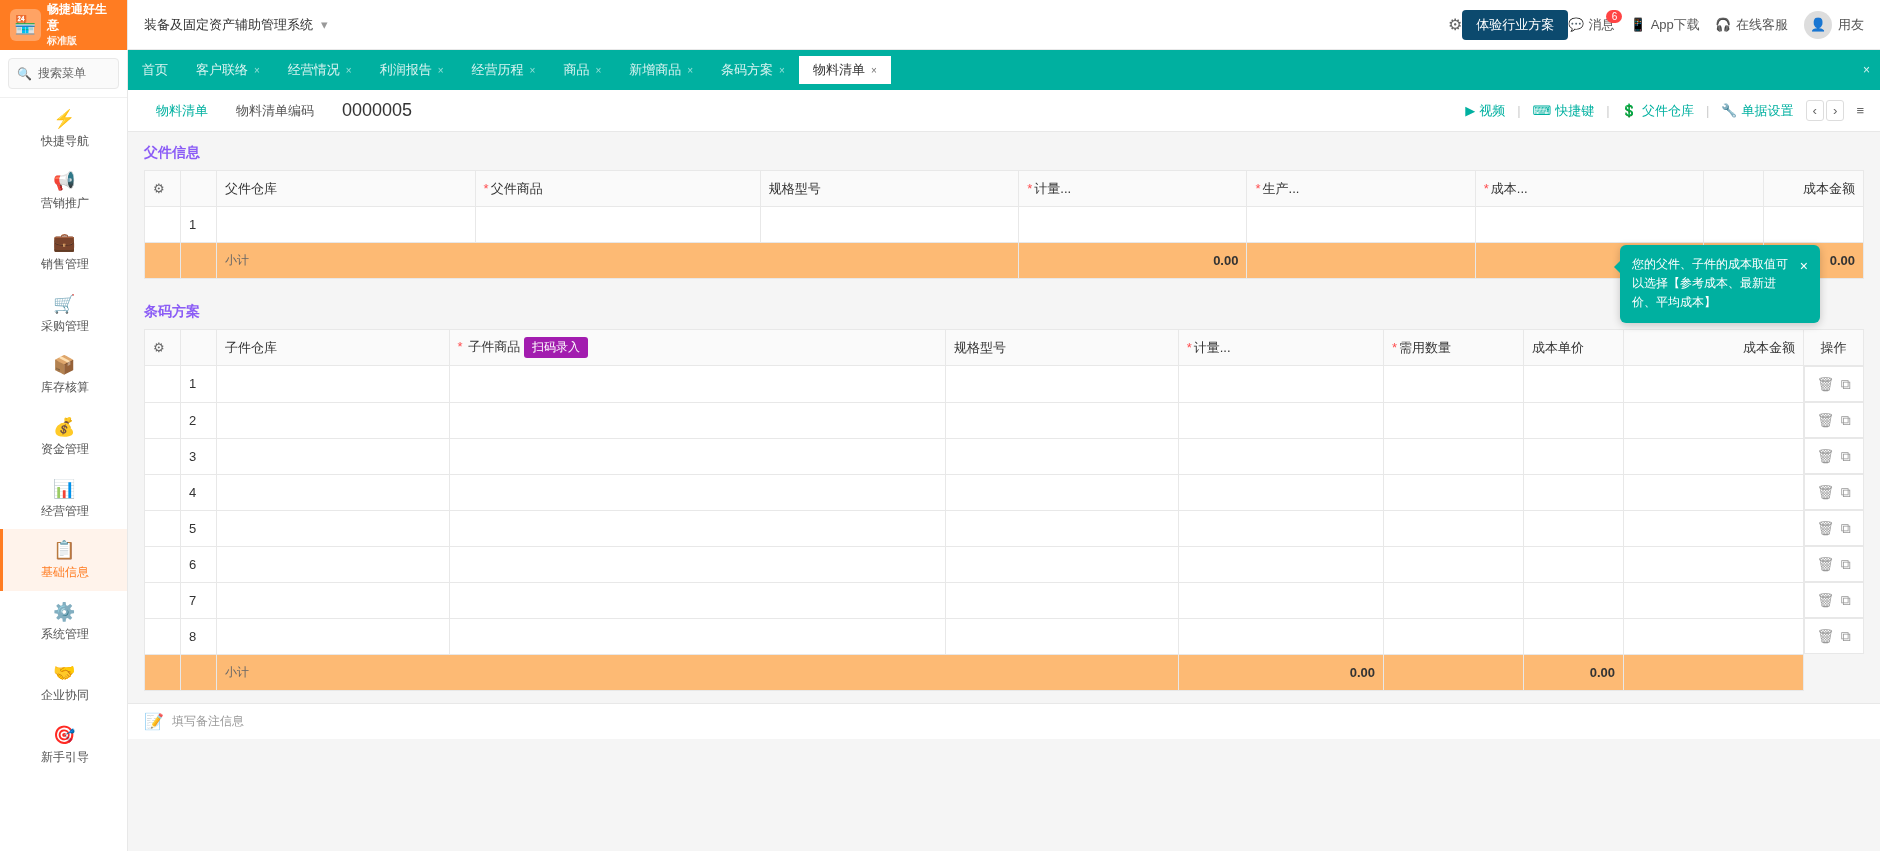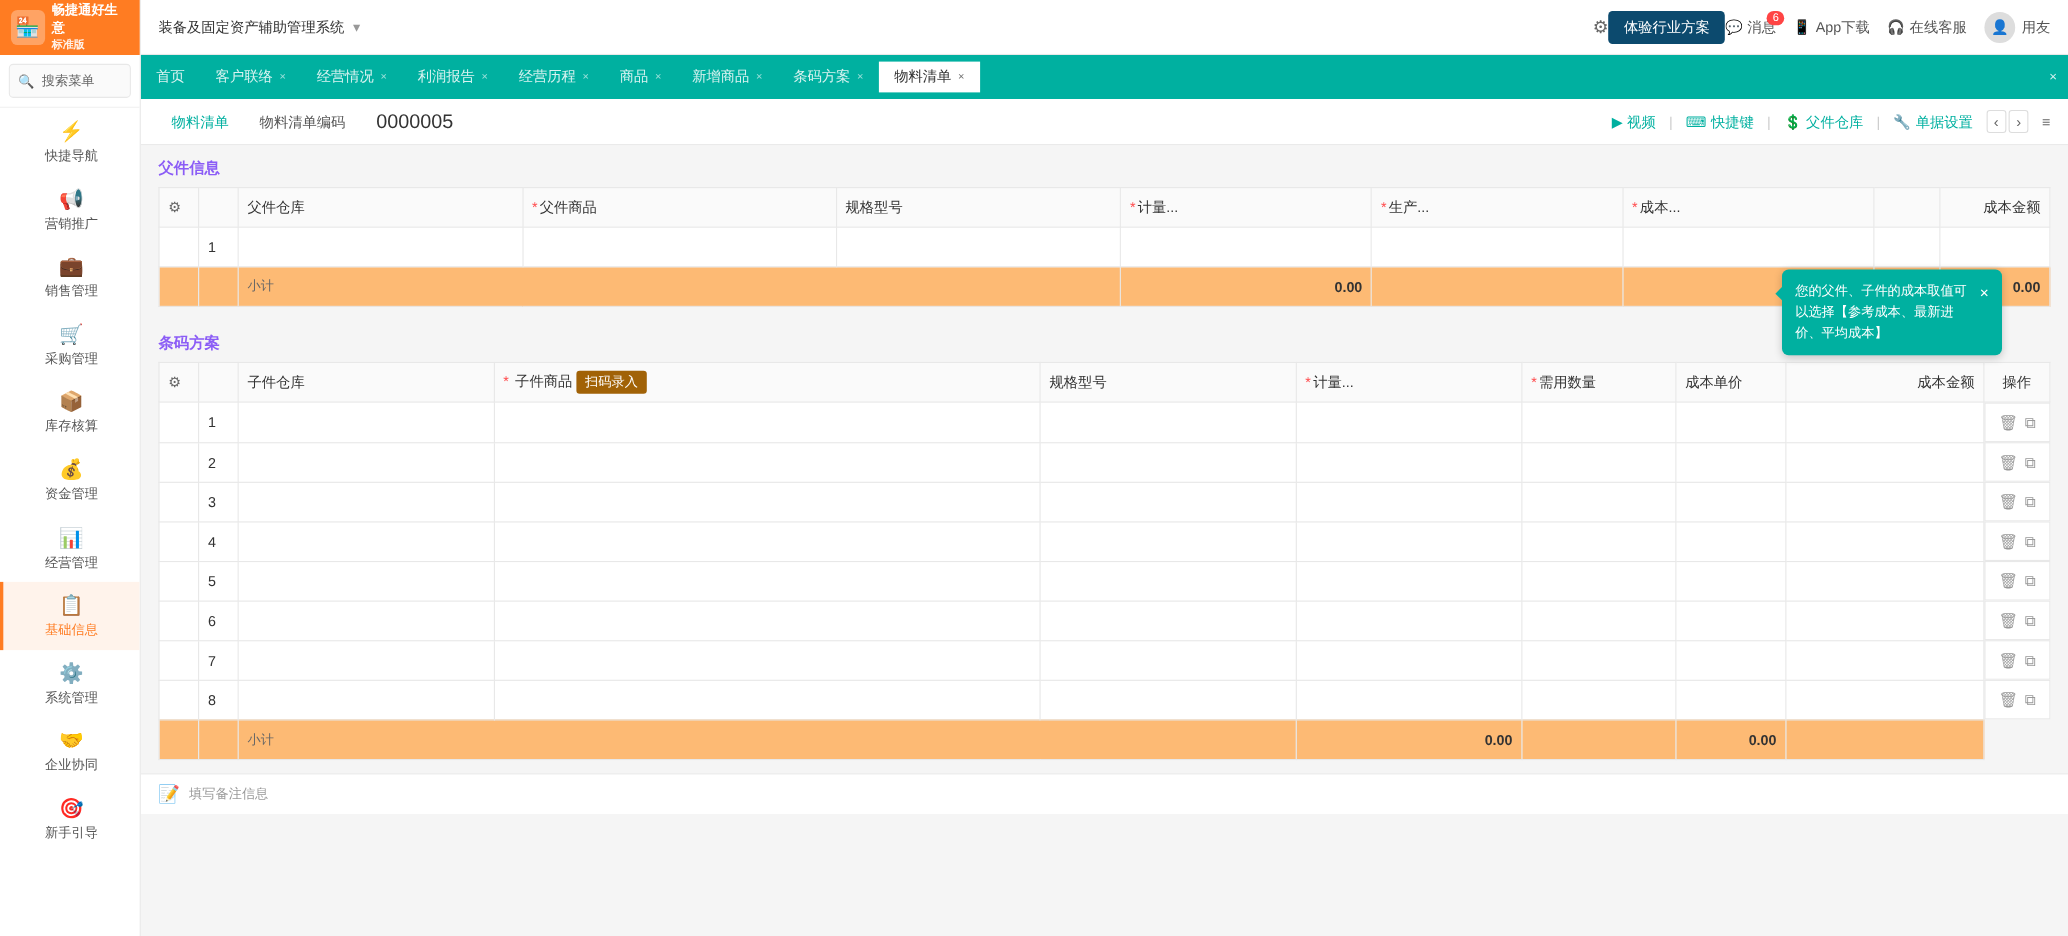--- a/index.html
+++ b/index.html
@@ -206,21 +206,21 @@
     }
     .data-table .subtotal-row .subtotal-label { color: #666; font-size: 12px; }
     .data-table .subtotal-row .subtotal-value { font-weight: 600; text-align: right; }
     .th-required { color: #ff4d4f; margin-right: 2px; }
     .row-num { color: #999; text-align: center; }
     .col-settings { text-align: center; }
     .settings-icon { cursor: pointer; color: #666; }
     .col-actions { text-align: center; display: flex; align-items: center; justify-content: center; gap: 6px; }
     .action-btn { cursor: pointer; color: #999; font-size: 14px; }
     .scan-btn {
-      background: #a16207;
+      background: #a21caf;
       color: #fff;
       border: none;
       padding: 2px 8px;
       border-radius: 3px;
       font-size: 12px;
       cursor: pointer;
     }
 
     
     .tooltip-box {

